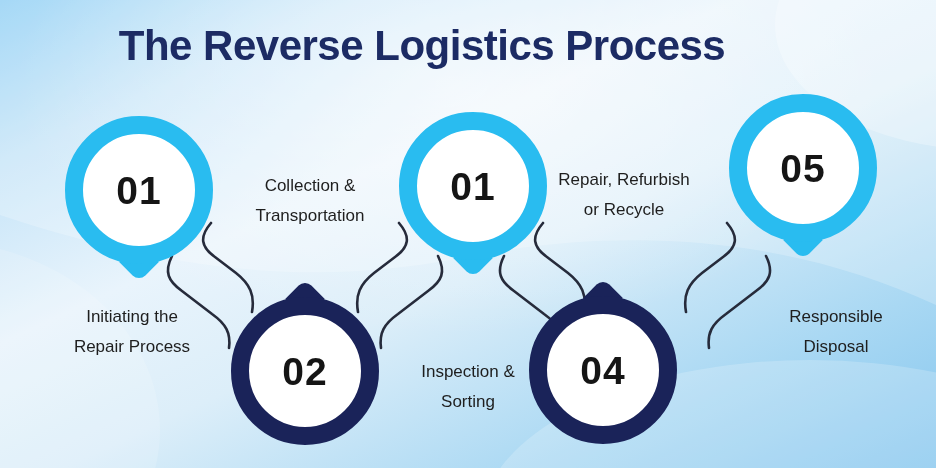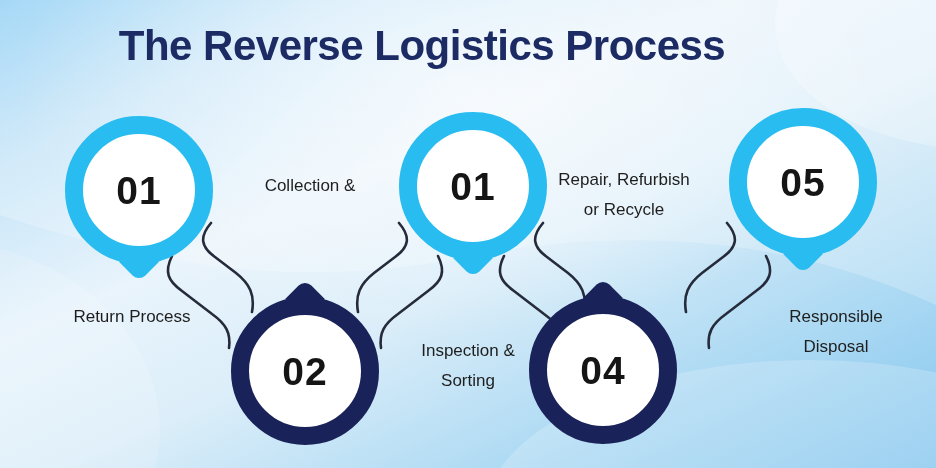--- a/index.html
+++ b/index.html
@@ -54,28 +54,28 @@
     letter-spacing:1px;line-height:1;
   }
   .step-label{
     position:absolute;width:210px;text-align:center;
     font-size:17px;font-weight:400;color:var(--label-dark);
     line-height:30px;
   }
   .step-label span{display:block;}
   .label-1{left:27px;top:302px;}
   .label-2{left:205px;top:171px;}
-  .label-3{left:363px;top:336px;}
+  .label-3{left:363px;top:357px;}
   .label-4{left:519px;top:165px;}
   .label-5{left:731px;top:302px;}
   .step-1{left:65px;top:116px;}
   .step-2{left:231px;top:297px;}
   .step-3{left:399px;top:112px;}
   .step-4{left:529px;top:296px;}
-  .step-5{left:729px;top:108px;}
+  .step-5{left:729px;top:94px;}
 </style>
 </head>
 <body>
 
 <div class="canvas">
 
   <svg class="bg-decor" width="936" height="468" viewBox="0 0 936 468" aria-hidden="true">
     <path d="M0 215 C 150 265 300 290 460 258 C 640 222 800 242 936 305 L 936 0 L 0 0 Z" fill="rgba(255,255,255,0.22)"></path>
     <ellipse cx="810" cy="525" rx="330" ry="165" fill="rgba(255,255,255,0.20)"></ellipse>
     <ellipse cx="-70" cy="430" rx="230" ry="190" fill="rgba(255,255,255,0.15)"></ellipse>
@@ -128,25 +128,27 @@
   </div>
 
   <div class="step step-5 pos-top cyan">
     <div class="tip"></div>
     <div class="ring">
       <span class="num">05</span>
     </div>
   </div>
 
   <div class="step-label label-1">
-    <span>Return Process</span>
+    <span>Initiating the</span>
+    <span>Repair Process</span>
   </div>
 
   <div class="step-label label-2">
     <span>Collection &amp;</span>
+    <span>Transportation</span>
   </div>
 
   <div class="step-label label-3">
     <span>Inspection &amp;</span>
     <span>Sorting</span>
   </div>
 
   <div class="step-label label-4">
     <span>Repair, Refurbish</span>
     <span>or Recycle</span>

